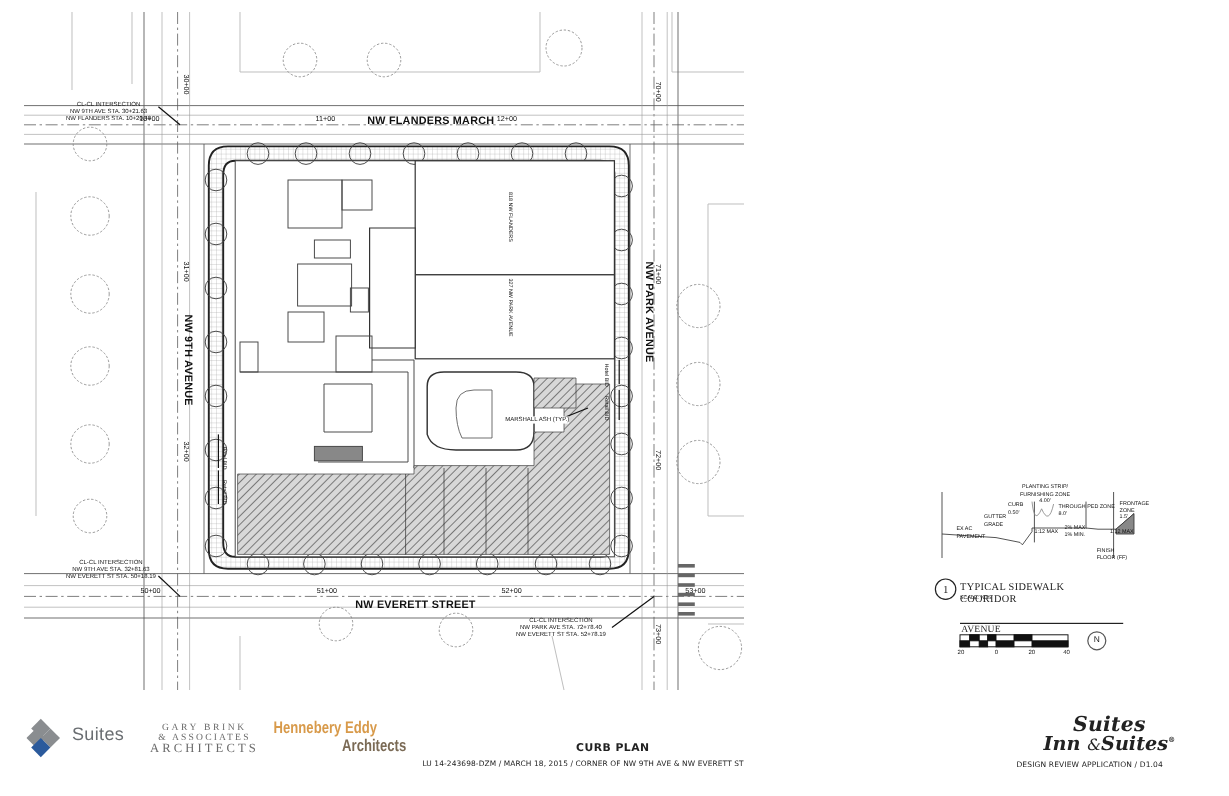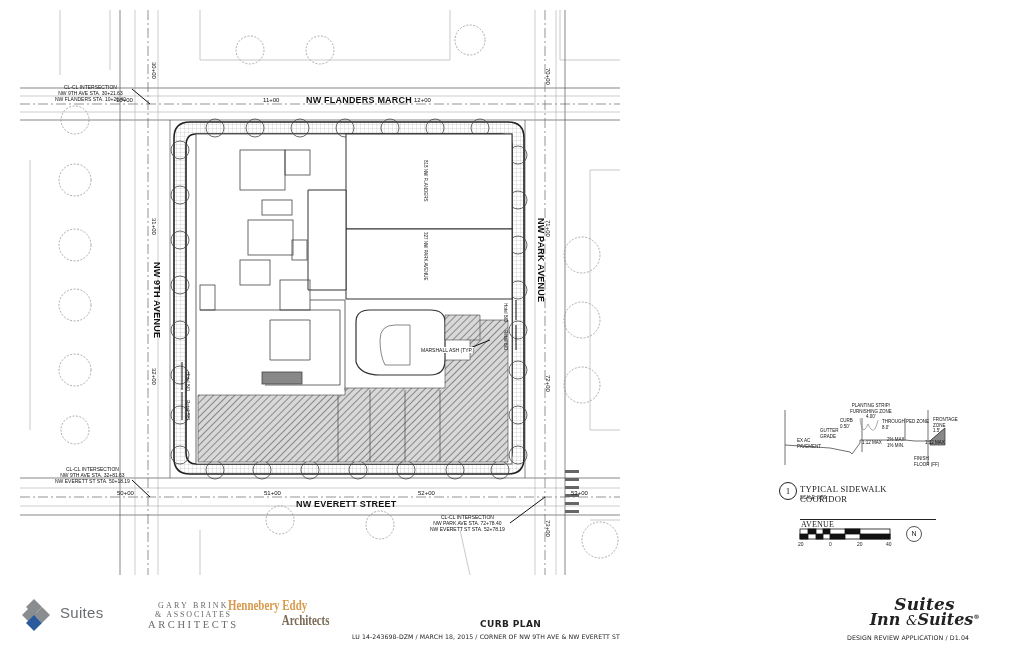--- a/index.html
+++ b/index.html
@@ -6,25 +6,25 @@
   body { width:1024px; height:663px; position:relative; overflow:hidden; font-family:"Liberation Sans", sans-serif; color:#222; }
   #plan { position:absolute; left:0; top:0; width:1024px; height:580px; }
   .lbl { position:absolute; font-family:"Liberation Sans", sans-serif; color:#111; white-space:nowrap; }
   .street { font-weight:bold; font-size:9px; letter-spacing:0.2px; }
   .vert { transform-origin:left top; }
   .small { font-size:5px; line-height:6px; }
   .tiny { font-size:4.5px; line-height:5.5px; }
   .sta { font-size:6px; }
   .logo-raymond { position:absolute; left:22px; top:597px; width:62px; height:36px; }
   .raymond-text { position:absolute; left:60px; top:604px; font-size:15px; color:#6a6e72; letter-spacing:0.3px; }
-  .gb { position:absolute; left:148px; top:601px; font-family:"Liberation Serif", serif; color:#6a6a6a; text-align:center; }
+  .gb { position:absolute; left:125px; top:601px; font-family:"Liberation Serif", serif; color:#6a6a6a; text-align:center; }
   .gb .l1 { font-size:8px; letter-spacing:2.2px; }
   .gb .l2 { font-size:8px; letter-spacing:1.8px; }
   .gb .l3 { font-size:10.5px; letter-spacing:2.6px; }
-  .he { position:absolute; left:228px; top:598px; text-align:right; font-family:Liberation Serif, serif; }
+  .he { position:absolute; left:228px; top:598px; text-align:right; font-family:Liberation Sans, sans-serif; }
   .he .l1 { font-size:14px; color:#d89a4a; font-weight:bold; transform:scaleX(0.78); transform-origin:left; letter-spacing:0px; }
   .he .l2 { font-size:14px; color:#7a6a55; font-weight:bold; transform:scaleX(0.78); transform-origin:right; margin-top:-1px; }
   .sheet-title { position:absolute; left:480px; top:619px; font-size:9px; font-weight:900; letter-spacing:0.4px; font-family:"DejaVu Sans", sans-serif; }
   .sheet-sub { position:absolute; left:352px; top:633px; font-size:6.2px; font-family:"DejaVu Sans", sans-serif; letter-spacing:0.1px; }
   .hampton { position:absolute; left:862px; top:594px; text-align:center; font-family:"DejaVu Serif", serif; font-style:italic; width:125px; }
   .hampton .l1 { font-size:17px; font-weight:bold; letter-spacing:0.2px; }
   .hampton .l2 { font-size:16px; font-weight:bold; margin-top:-4px; }
   .hampton .amp { font-weight:normal; font-size:13px; }
   .dra { position:absolute; left:847px; top:634px; font-size:6.3px; font-family:"DejaVu Sans", sans-serif; letter-spacing:0.1px; }
   

